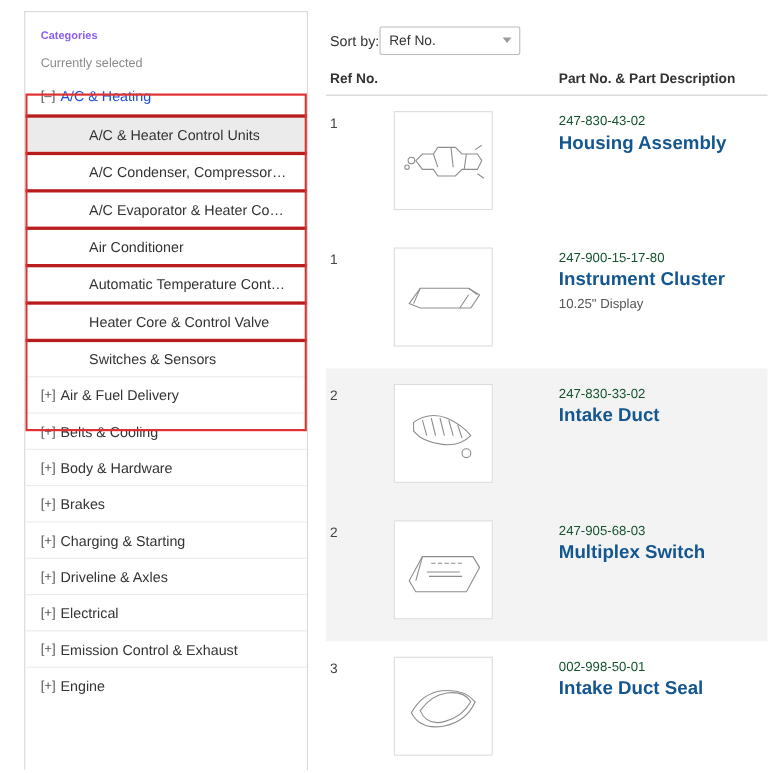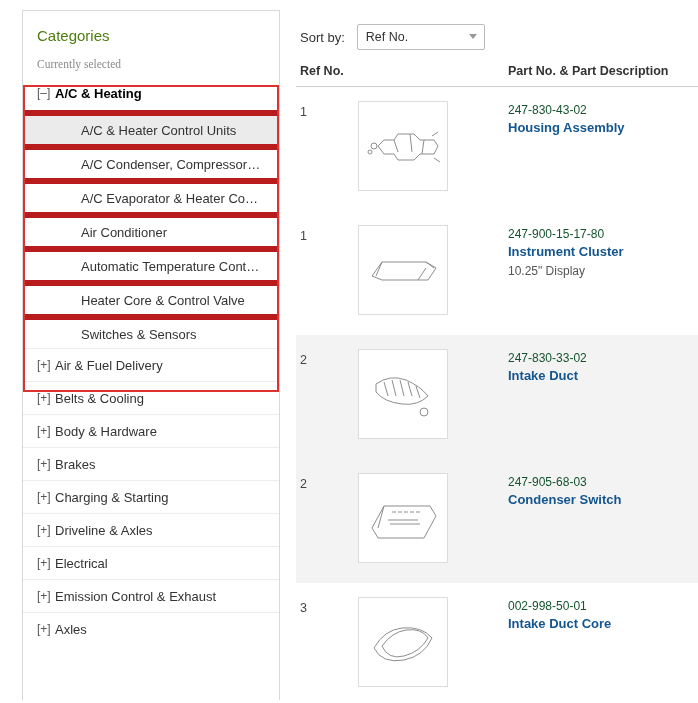--- a/index.html
+++ b/index.html
@@ -25,54 +25,53 @@
     width: 258px;
     margin-left: 22px;
     margin-top: 10px;
     height: 690px;
     border: 1px solid #d8d8d8;
     border-bottom: none;
     background: #ffffff;
     overflow: hidden;
   }
   .cat-title {
-    font-size: 15px;
-    font-weight: normal;
-    color: #4d7c0f;
+    font-size: 10px;
+    font-weight: bold;
+    color: #8b5cf6;
     padding: 16px 0 10px 14px;
   }
   .section-label {
     font-size: 11.5px;
     color: #8a8a8a;
     padding: 4px 0 6px 14px;
-    font-family: Liberation Serif, serif;
   }
   .sel-group {
     position: relative;
   }
   .cat-row {
     display: flex;
     align-items: center;
     height: 34px;
     padding-left: 14px;
     font-size: 13px;
     color: #333;
     cursor: pointer;
     white-space: nowrap;
   }
   .cat-row .toggle {
     width: 18px;
     font-size: 12px;
     color: #555;
     flex: 0 0 18px;
   }
-  .cat-row.parent .label { font-weight: bold; color: #000000; text-align: right; }
+  .cat-row.parent .label { font-weight: normal; color: #1d4ed8; text-align: right; }
   .cat-row.child {
     padding-left: 58px;
-    border-top: 6px solid #b91c1c;
+    border-top: 3px solid #b91c1c;
     height: 34px;
   }
   .cat-row.child.active {
     background: #ebebeb;
   }
   .cat-row.child .label { color: #333; }
   .child-ellipsis {
     display: inline-block;
     max-width: 182px;
     overflow: hidden;
@@ -104,21 +103,20 @@
   .main {
     flex: 1;
     margin-left: 16px;
     margin-top: 10px;
     position: relative;
     overflow: hidden;
   }
   .sortbar {
     display: flex;
     align-items: center;
-    gap: 12px;
     padding: 14px 0 14px 4px;
   }
   .sort-label { font-size: 13px; color: #333; }
   .select {
     position: relative;
     width: 128px;
     height: 26px;
     border: 1px solid #bcbcbc;
     background: #fff;
     border-radius: 2px;
@@ -162,21 +160,21 @@
   .thumb {
     width: 90px; height: 90px;
     border: 1px solid #dcdcdc;
     background: #ffffff;
     display: flex;
     align-items: center;
     justify-content: center;
   }
   .partcell { flex: 1; padding-top: 2px; }
   .partno { color: #14532d; font-size: 12px; margin-bottom: 3px; cursor: pointer; }
-  .partname { color: #14568f; font-size: 13px; font-weight: bold; cursor: pointer; }
+  .partname { color: #14568f; font-size: 17px; font-weight: bold; cursor: pointer; }
   .partdesc { color: #555; font-size: 12px; margin-top: 5px; }
   svg { display: block; }
 </style>
 </head>
 <body>
 
 <div class="page">
 
   <div class="sidebar">
     <div class="cat-title">Categories</div>
@@ -242,21 +240,21 @@
       <div class="cat-row">
         <span class="toggle">[+]</span>
         <span class="label">Electrical</span>
       </div>
       <div class="cat-row">
         <span class="toggle">[+]</span>
         <span class="label">Emission Control &amp; Exhaust</span>
       </div>
       <div class="cat-row">
         <span class="toggle">[+]</span>
-        <span class="label">Axles</span>
+        <span class="label">Engine</span>
       </div>
     </div>
   </div>
 
   <div class="main">
 
     <div class="sortbar">
       <span class="sort-label">Sort by:</span>
       <div class="select">
         <span>Ref No.</span>
@@ -338,36 +336,36 @@
               <path d="M8 40 l12 -22 h46 l6 10 -12 22 h-46 z"></path>
               <path d="M20 18 l-6 22"></path>
               <path d="M24 32 h30 M26 36 h30"></path>
               <path d="M28 24 h4 M34 24 h4 M40 24 h4 M46 24 h4 M52 24 h4"></path>
             </g>
           </svg>
         </div>
       </div>
       <div class="partcell">
         <div class="partno">247-905-68-03</div>
-        <div class="partname">Condenser Switch</div>
+        <div class="partname">Multiplex Switch</div>
       </div>
     </div>
 
     <div class="row">
       <div class="refno">3</div>
       <div class="thumbwrap">
         <div class="thumb">
           <svg width="78" height="60" viewBox="0 0 78 60">
             <g fill="none" stroke="#8d8d8d" stroke-width="1">
               <path d="M10 36 q10 -18 28 -20 q20 -2 30 10 q-8 18 -28 22 q-22 4 -30 -12 z"></path>
               <path d="M18 34 q10 -14 24 -16 q16 -2 22 8 q-8 14 -24 18 q-16 4 -22 -10 z"></path>
             </g>
           </svg>
         </div>
       </div>
       <div class="partcell">
         <div class="partno">002-998-50-01</div>
-        <div class="partname">Intake Duct Core</div>
+        <div class="partname">Intake Duct Seal</div>
       </div>
     </div>
 
   </div>
 </div>
 
 </body></html>

